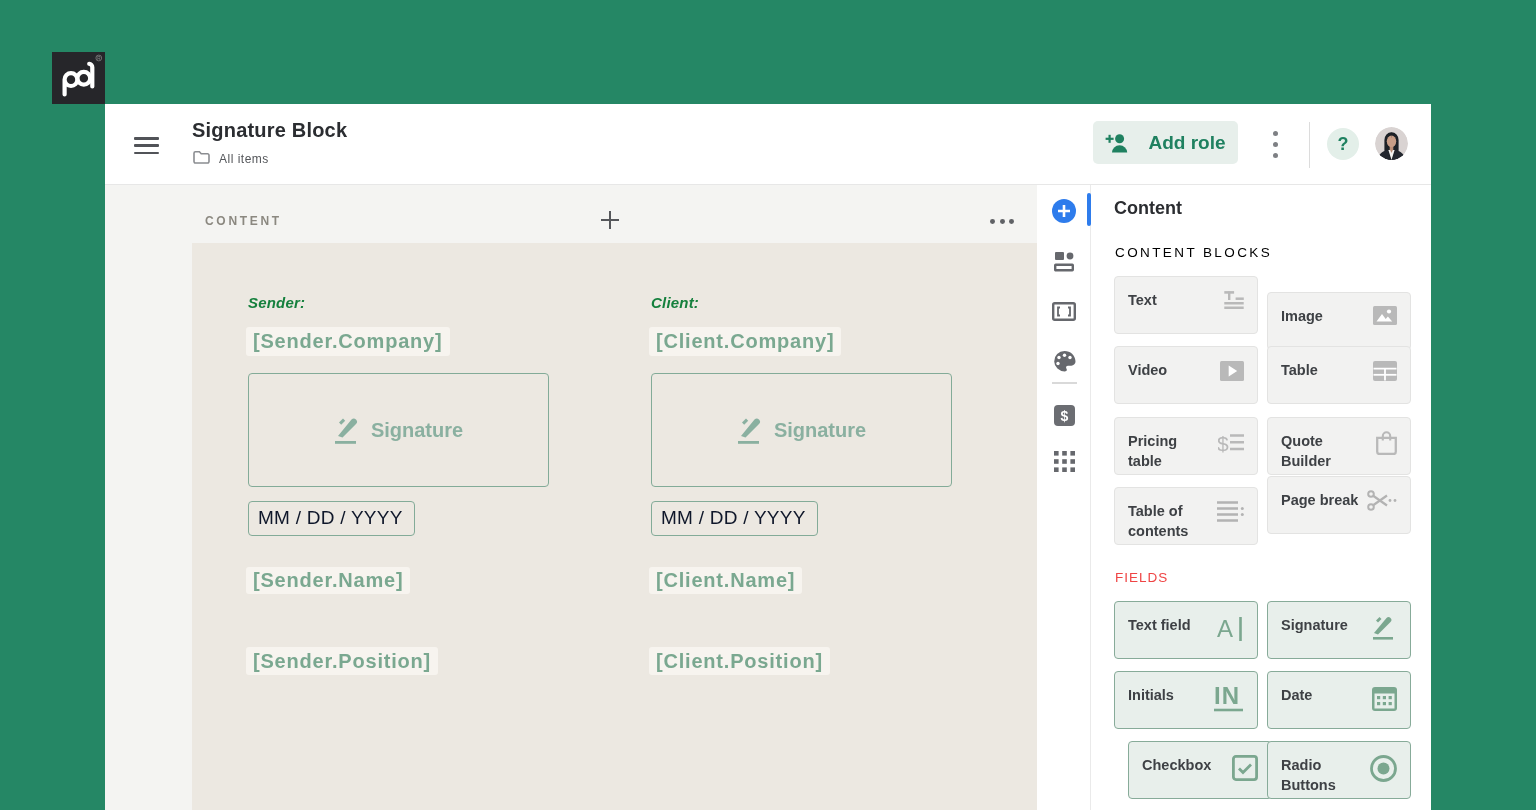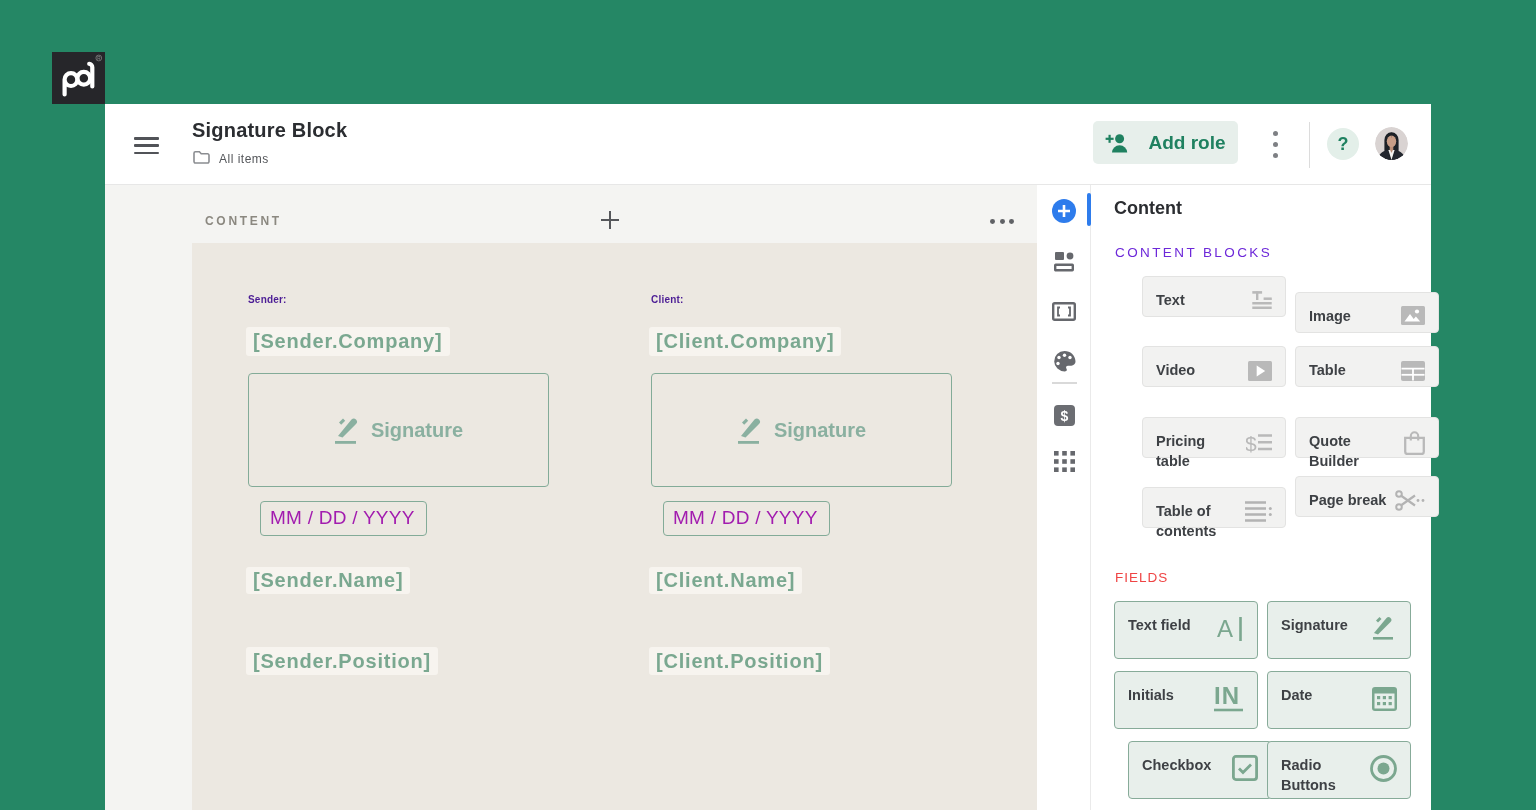--- a/index.html
+++ b/index.html
@@ -33,42 +33,42 @@
   #ctlabel { left:100px; top:29px; font-size:12px; font-weight:bold; letter-spacing:2.7px; color:#8b8880; }
   #tplus { left:495px; top:25px; width:20px; height:20px; }
   #tdots { left:885px; top:34px; width:26px; height:5px; }
   #tdots div { position:absolute; top:0; width:4.9px; height:4.9px; border-radius:50%; background:#606266; }
 
   
   #doc { left:87px; top:58px; width:845px; height:567px; background:#ece8e1; }
   .col { position:absolute; top:0; width:350px; }
   #colA { left:56px; }
   #colB { left:459px; }
-  .rolelabel { position:absolute; left:0; top:51px; font-size:10px; color:#4c1d95; font-weight:bold; letter-spacing:0.2px; }
+  .rolelabel { position:absolute; left:0; top:51px; font-size:15px; color:#15803d; font-weight:bold; letter-spacing:0.2px;font-style:italic; }
   .hl { position:absolute; background:#f7f4ef; border-radius:3px; color:#7aa890; font-weight:bold; font-size:20px; letter-spacing:0.8px; line-height:29px; padding:0 7px; }
   .company { left:-2px; top:84px; height:29px; }
   .sigbox { position:absolute; left:0; top:130px; width:301px; height:114px; border:1.5px solid #83ab98; border-radius:4px; display:flex; align-items:center; justify-content:center; gap:10px; color:#8ab0a0; font-size:20px; font-weight:bold; }
-  .datebox { position:absolute; left:0; top:258px; width:167px; height:35px; border:1.5px solid #83ab98; border-radius:4px; color:#a21caf; font-size:19px; line-height:31px; padding-left:9px; letter-spacing:0.25px;margin-left:12px; }
+  .datebox { position:absolute; left:0; top:258px; width:167px; height:35px; border:1.5px solid #83ab98; border-radius:4px; color:#0f172a; font-size:19px; line-height:31px; padding-left:9px; letter-spacing:0.25px; }
   .name { left:-2px; top:324px; height:27px; line-height:27px; }
   .position { left:-2px; top:366px; height:28px; line-height:28px;margin-top:38px; }
 
   
   #rail { left:932px; top:81px; width:54px; height:625px; background:#fff; border-right:1px solid #eaeaea; }
   #bluebar { left:50px; top:8px; width:4px; height:33px; background:#2e7cec; border-radius:2px; }
   .railicon { position:absolute; left:0; width:54px; text-align:center; }
 
   
   #panel { left:986px; top:81px; width:340px; height:625px; background:#fff; }
   #ptitle { left:23px; top:13px; font-size:18px; font-weight:bold; color:#2b2d31; }
-  .seclabel { position:absolute; left:24px; font-size:13.5px; letter-spacing:2.4px; color:#6d28d9; }
+  .seclabel { position:absolute; left:24px; font-size:13.5px; letter-spacing:2.4px; color:#000000; }
   .grid { position:absolute; left:23px; width:297px; }
   .card { position:absolute; width:144px; border-radius:4px; }
   .card .lbl { position:absolute; left:13px; top:13px; font-size:14.5px; font-weight:bold; color:#3e4145; line-height:20px; }
   .card svg { position:absolute; right:13px; top:13px; }
-  .cb { background:#f2f2f1; border:1px solid #e3e3e2; height:41px;margin-left:28px; }
+  .cb { background:#f2f2f1; border:1px solid #e3e3e2; height:58px; }
   .fd { background:#e8efeb; border:1.5px solid #87ab99; height:58px; }
 </style>
 </head>
 <body>
 
 <div id="logo" class="abs">
   <svg width="53" height="52" viewBox="0 0 53 52">
     <g fill="none" stroke="#fff" stroke-width="4.2" stroke-linecap="round">
       <path d="M12.6,42.5 L12.6,27.6 A6.4,6.4 0 0 1 25.4,27.6 A6.4,6.4 0 0 1 12.6,27.6"></path>
       <path d="M25.4,26.2 A6.4,6.4 0 0 0 38.2,26.2 A6.4,6.4 0 0 0 25.4,26.2"></path>

